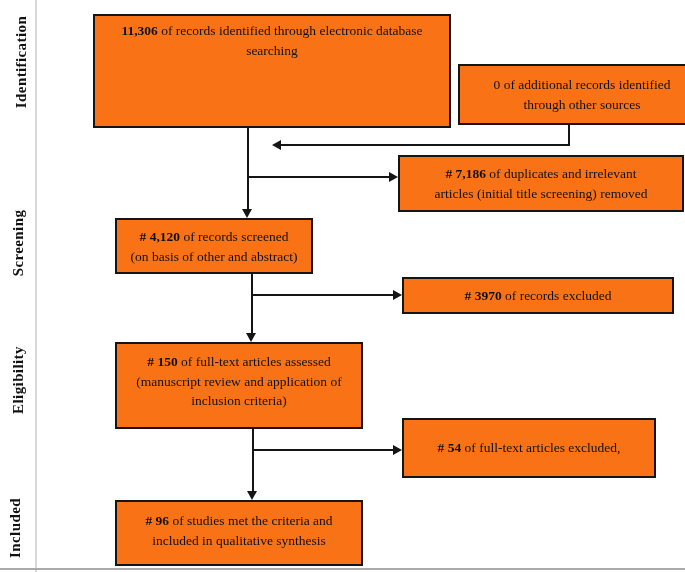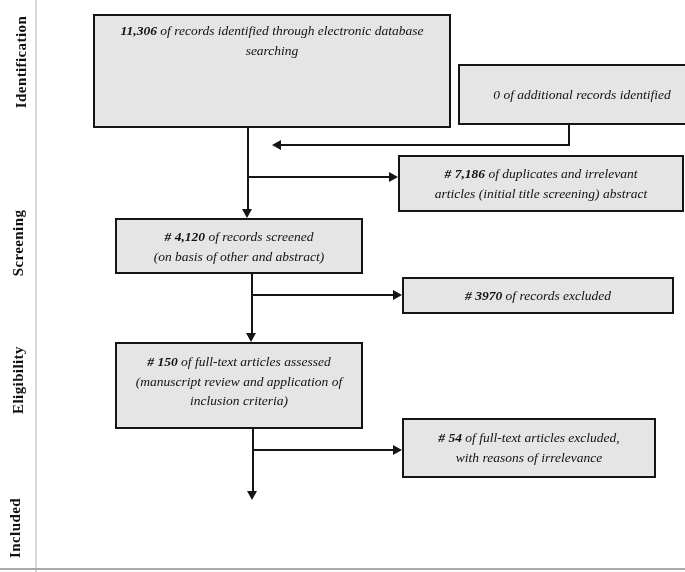--- a/index.html
+++ b/index.html
@@ -7,21 +7,21 @@
     position:relative; width:685px; height:572px; background:#fff;
     font-family:"Liberation Serif","DejaVu Serif",serif; color:#111;
     overflow:hidden;
   }
   .stage-label {
     position:absolute; font-weight:bold; font-size:15px; white-space:nowrap;
     transform:translate(-50%,-50%) rotate(-90deg); letter-spacing:0.4px;
   }
   .flowbox {
     position:absolute; box-sizing:border-box; border:2px solid #151515;
-    background:#e5e5e5; text-align:center; font-size:13.5px; line-height:1.45;font-style:italic;
+    background:#f97316; text-align:center; font-size:13.5px; line-height:1.45;
   }
   .center { display:flex; flex-direction:column; justify-content:center; align-items:center; padding:2px 8px; }
   .vline,.hline { position:absolute; background:#151515; }
   .vline { width:2px; }
   .hline { height:2px; }
   .ah { position:absolute; width:0; height:0; }
   .ah-down  { border-left:5px solid transparent; border-right:5px solid transparent; border-top:9px solid #151515; }
   .ah-right { border-top:5px solid transparent; border-bottom:5px solid transparent; border-left:9px solid #151515; }
   .ah-left  { border-top:5px solid transparent; border-bottom:5px solid transparent; border-right:9px solid #151515; }
   .rule-v { position:absolute; left:35px; top:0; width:2px; height:572px; background:#d8d8d8; }
@@ -40,46 +40,50 @@
   <div class="stage-label" style="left:18px; top:243px;">Screening</div>
   <div class="stage-label" style="left:18px; top:380px;">Eligibility</div>
   <div class="stage-label" style="left:15px; top:528px;">Included</div>
 
   <div class="flowbox" style="left:93px; top:14px; width:358px; height:114px; padding:5px 9px 0;">
     <div><b>11,306</b><span> of records identified through electronic database searching</span></div>
   </div>
 
   <div class="flowbox center" style="left:458px; top:64px; width:248px; height:61px;">
     <div>0 of additional records identified</div>
+    <div>through other sources</div>
   </div>
 
   <div class="flowbox center" style="left:398px; top:155px; width:286px; height:57px;">
     <div><b># 7,186</b><span> of duplicates and irrelevant</span></div>
-    <div>articles (initial title screening) abstract</div>
+    <div>articles (initial title screening) removed</div>
   </div>
 
-  <div class="flowbox" style="left:115px; top:218px; width:248px; height:56px; padding-top:7px;">
+  <div class="flowbox" style="left:115px; top:218px; width:198px; height:56px; padding-top:7px;">
     <div><b># 4,120</b><span> of records screened</span></div>
     <div>(on basis of other and abstract)</div>
   </div>
 
   <div class="flowbox center" style="left:402px; top:277px; width:272px; height:37px;">
     <div><b># 3970</b><span> of records excluded</span></div>
   </div>
 
   <div class="flowbox" style="left:115px; top:342px; width:248px; height:87px; padding:8px 7px 6px;">
     <div><b># 150</b><span> of full-text articles assessed</span></div>
     <div>(manuscript review and application of inclusion criteria)</div>
   </div>
 
   <div class="flowbox center" style="left:402px; top:418px; width:254px; height:60px;">
     <div><b># 54</b><span> of full-text articles excluded,</span></div>
-    <div>with reasons of irrelevance</div>
   </div>
 
+  <div class="flowbox" style="left:115px; top:500px; width:248px; height:66px; padding-top:9px;">
+    <div><b># 96</b><span> of studies met the criteria and</span></div>
+    <div>included in qualitative synthesis</div>
+  </div>
 
   <div class="vline" style="left:247px; top:128px; height:82px;"></div>
   <div class="ah ah-down" style="left:242px; top:209px;"></div>
 
   <div class="vline" style="left:568px; top:125px; height:21px;"></div>
   <div class="hline" style="left:281px; top:144px; width:289px;"></div>
   <div class="ah ah-left" style="left:272px; top:140px;"></div>
 
   <div class="hline" style="left:249px; top:176px; width:140px;"></div>
   <div class="ah ah-right" style="left:389px; top:172px;"></div>

